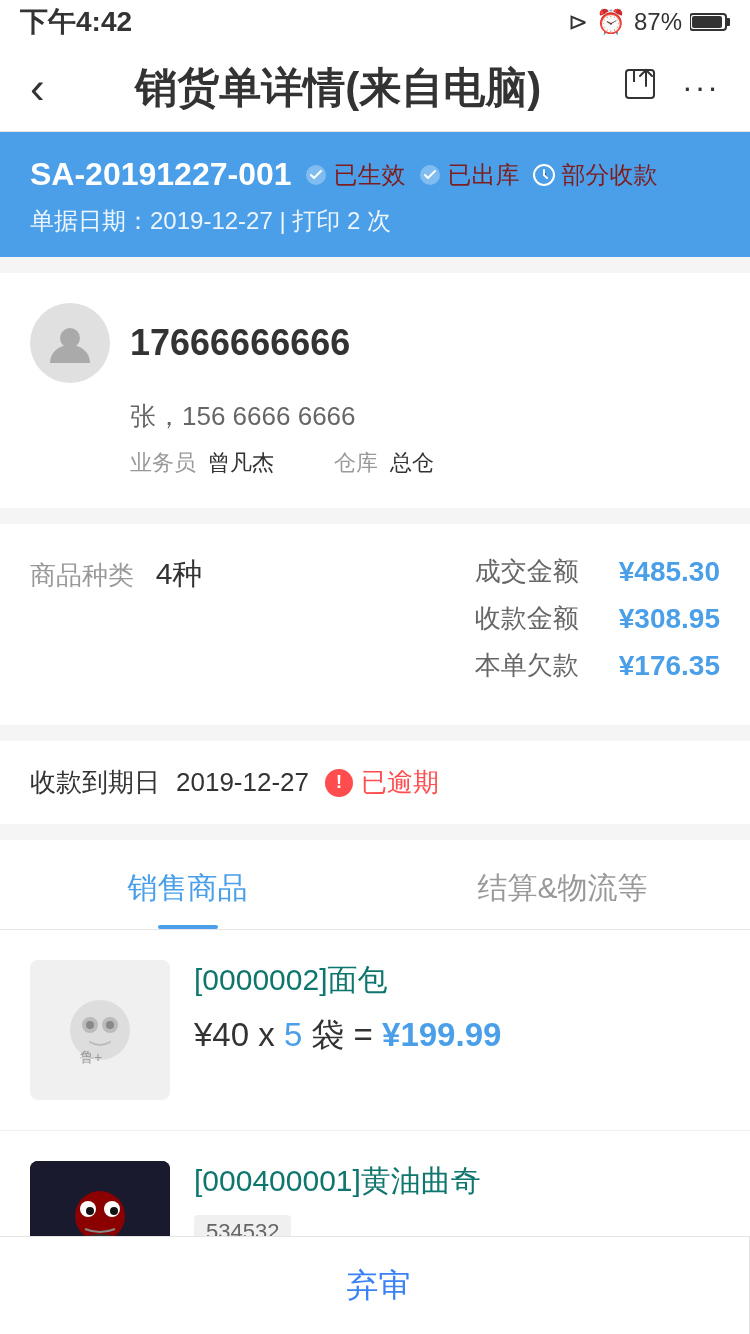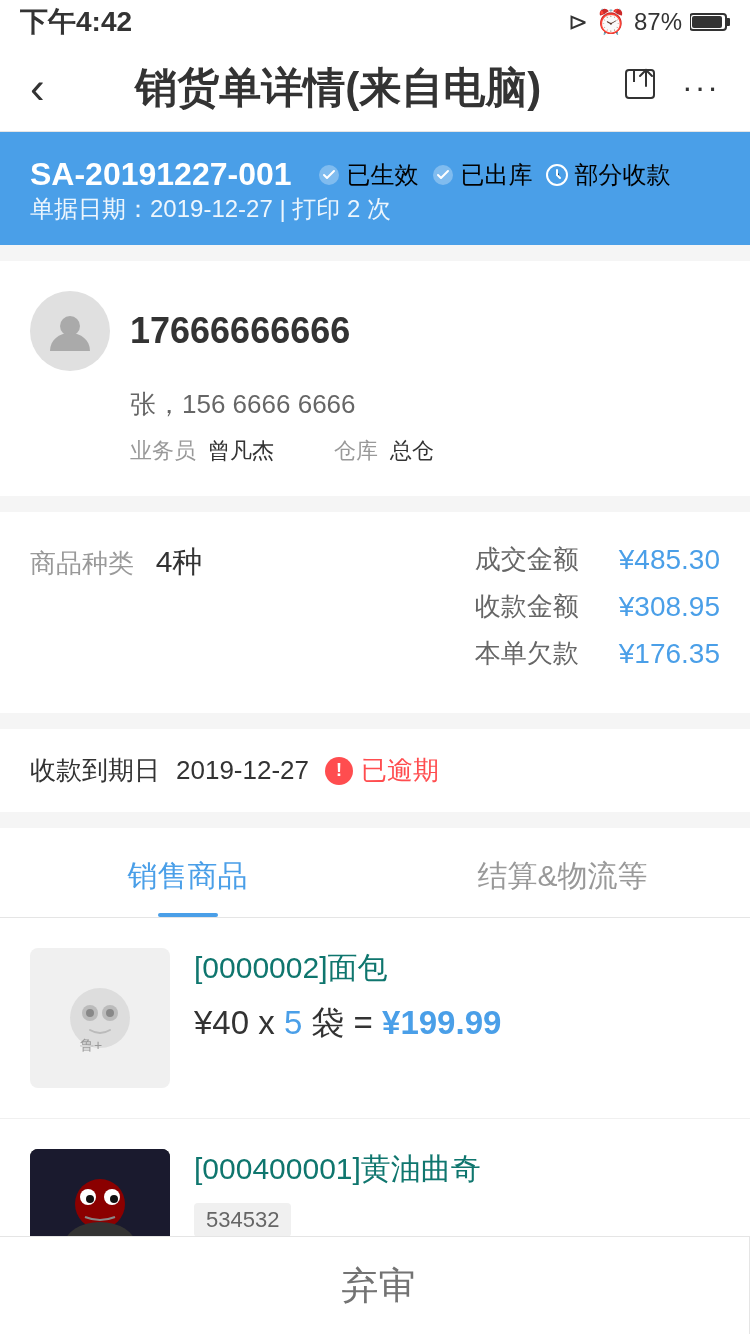--- a/index.html
+++ b/index.html
@@ -46,31 +46,32 @@
     .nav-actions { display: flex; align-items: center; gap: 24px; }
 
     
     .header-banner {
       background: #4A9FE8;
       padding: 24px 30px 20px;
     }
     .banner-top {
       display: flex;
       align-items: center;
-      gap: 25px;
+      gap: 12px;
+      margin-bottom: 12px;
     }
     .order-id {
       font-size: 32px;
       font-weight: 700;
       color: #fff;
     }
     .status-tags { display: flex; gap: 12px; align-items: center; }
     .tag {
       display: flex; align-items: center; gap: 6px;
-      font-size: 24px; color: #000000;
+      font-size: 24px; color: #7f1d1d;
     }
     .banner-sub {
       font-size: 24px;
       color: rgba(255,255,255,0.9);
     }
 
     
     .customer-section {
       background: #fff;
       padding: 30px;
@@ -127,21 +128,21 @@
     .stats-value { font-size: 30px; font-weight: 500; }
     .stats-right { text-align: right; }
     .stat-row {
       display: flex;
       justify-content: space-between;
       align-items: center;
       margin-bottom: 12px;
       gap: 40px;
     }
     .stat-name { font-size: 26px; color: #666; }
-    .stat-amount { font-size: 28px; color: #4A9FE8; font-weight: 400; }
+    .stat-amount { font-size: 28px; color: #4A9FE8; font-weight: 700; }
 
     
     .due-section {
       background: #fff;
       padding: 24px 30px;
       margin-top: 16px;
       display: flex;
       align-items: center;
       gap: 16px;
       font-size: 26px;
@@ -252,22 +253,22 @@
       height: 98px;
       background: #fff;
       border-top: 1px solid #e5e5e5;
       display: flex;
     }
     .bottom-btn {
       flex: 1;
       display: flex;
       align-items: center;
       justify-content: center;
-      font-size: 37px;
-      color: #737373;
+      font-size: 32px;
+      color: #3b82f6;
       border: none;
       background: transparent;
       cursor: pointer;
       padding-left: 8px;
     }
     .bottom-btn:first-child {
       border-right: 1px solid #e5e5e5;
     }
 
     

